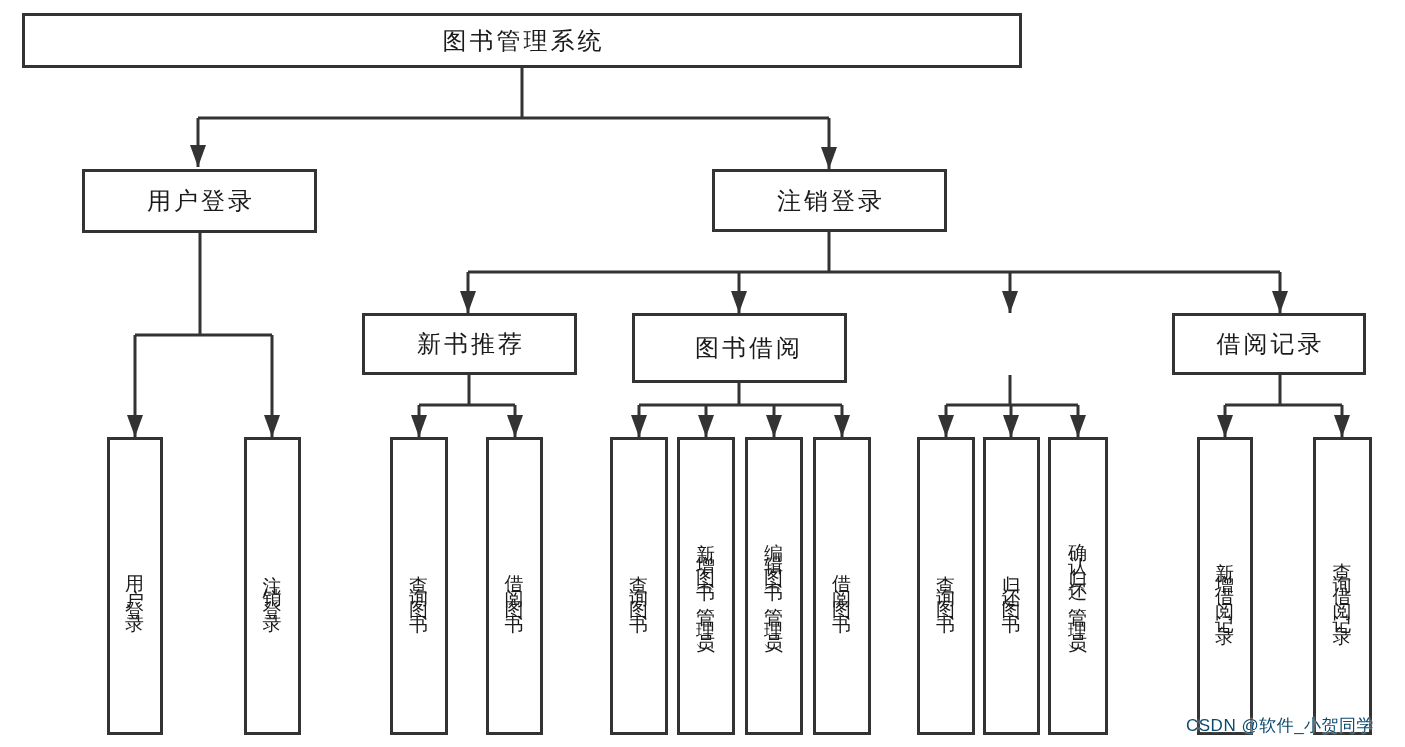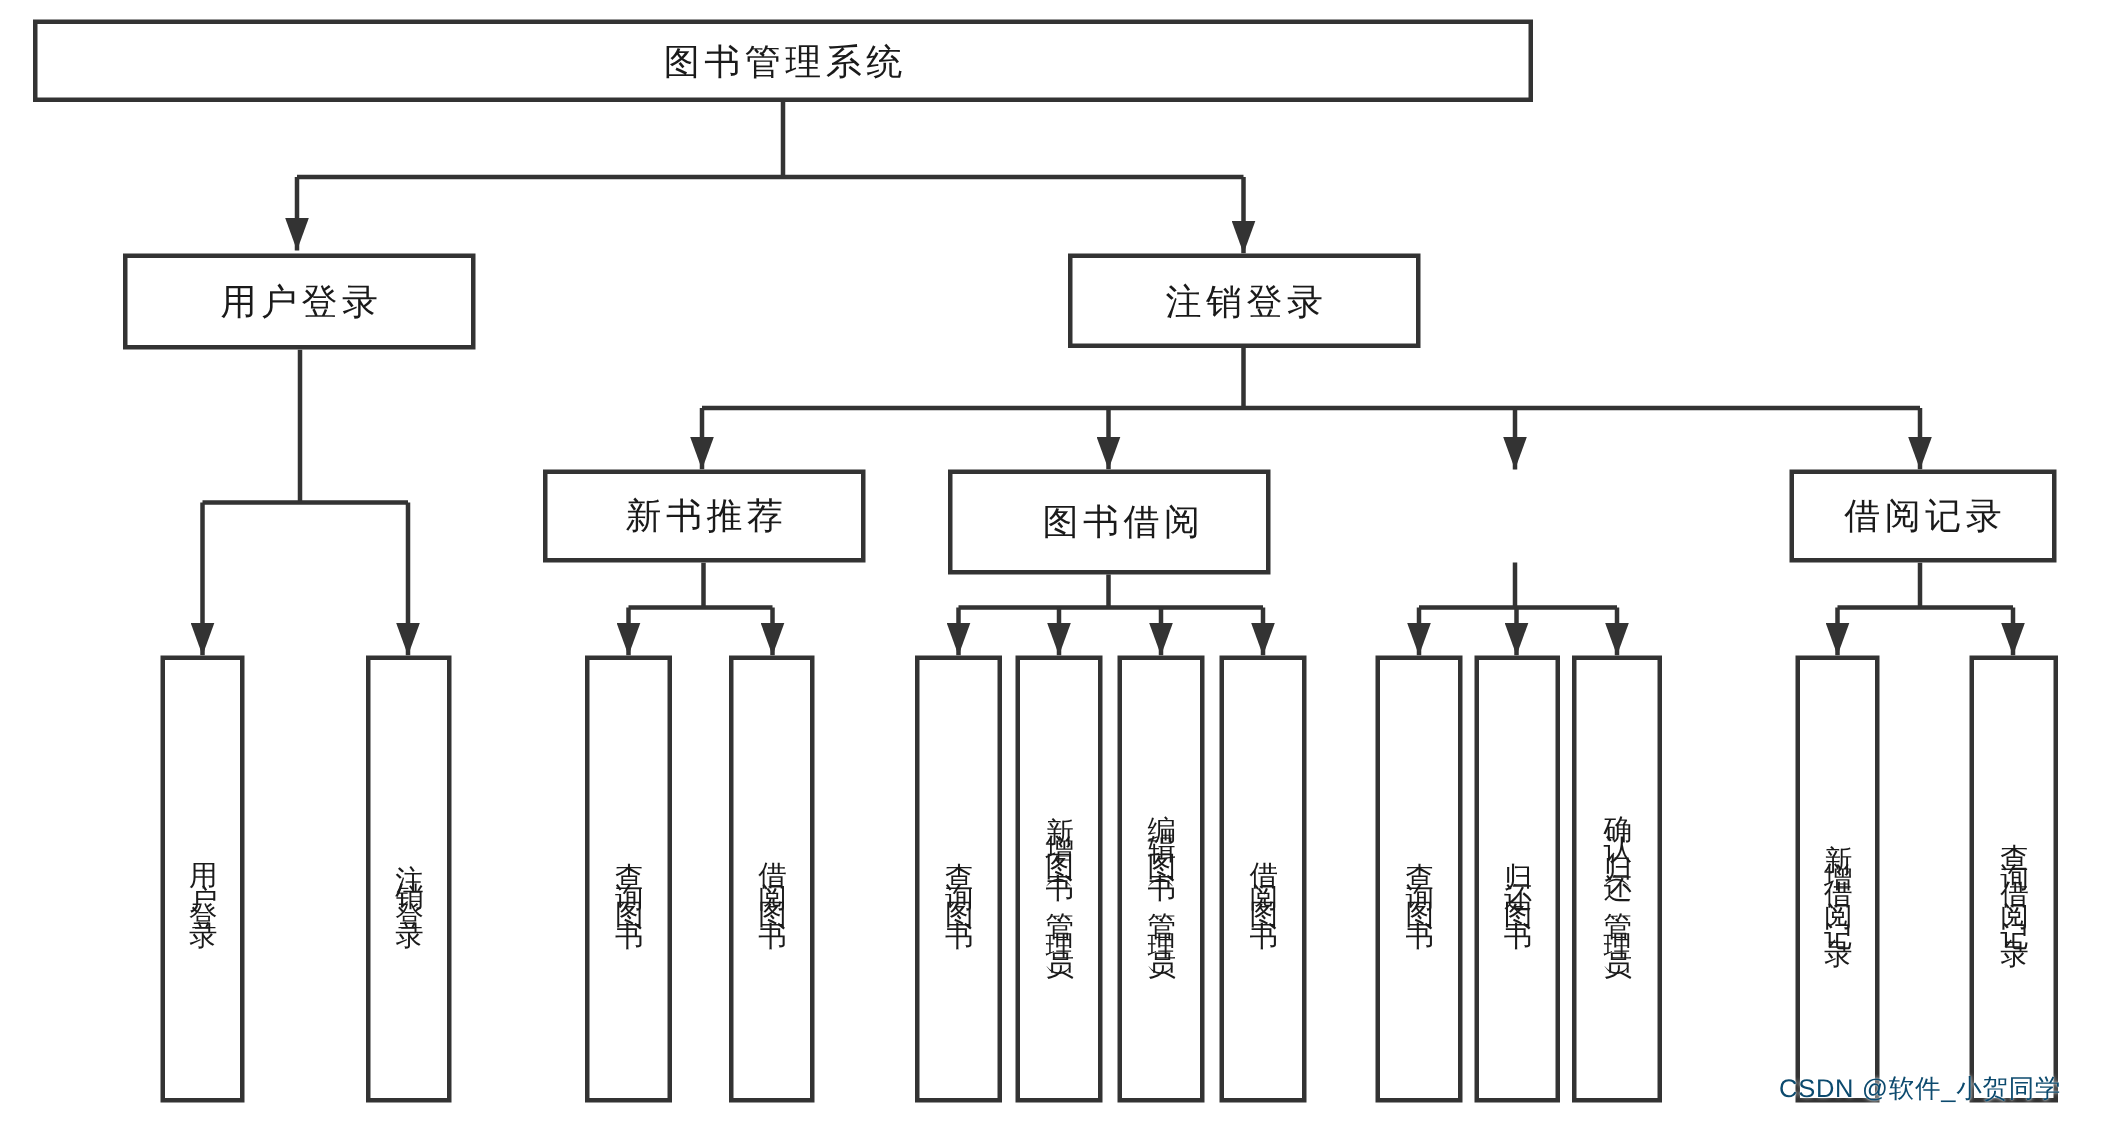--- a/index.html
+++ b/index.html
@@ -72,21 +72,21 @@
     <path class="drop" d="M1342 405 V437" marker-end="url(#arw)"></path>
   </svg>
 
   <div class="node hbox" style="left:22px;top:13px;width:1000px;height:55px;">图书管理系统</div>
 
   <div class="node hbox" style="left:82px;top:169px;width:235px;height:64px;">用户登录</div>
   <div class="node hbox" style="left:712px;top:169px;width:235px;height:63px;">注销登录</div>
 
   <div class="node hbox" style="left:362px;top:313px;width:215px;height:62px;">新书推荐</div>
   <div class="node hbox" style="left:632px;top:313px;width:215px;height:70px;padding-left:16px;">图书借阅</div>
-  <div class="node hbox" style="left:1172px;top:313px;width:178px;height:62px;margin-left:21px;">借阅记录</div>
+  <div class="node hbox" style="left:1172px;top:313px;width:194px;height:62px;">借阅记录</div>
 
   <div class="node vbox" style="left:107px;top:437px;width:56px;height:298px;">用户登录</div>
   <div class="node vbox" style="left:244px;top:437px;width:57px;height:298px;">注销登录</div>
 
   <div class="node vbox" style="left:390px;top:437px;width:58px;height:298px;">查询图书</div>
   <div class="node vbox" style="left:486px;top:437px;width:57px;height:298px;">借阅图书</div>
 
   <div class="node vbox" style="left:610px;top:437px;width:58px;height:298px;">查询图书</div>
   <div class="node vbox" style="left:677px;top:437px;width:58px;height:298px;">新增图书（管理员）</div>
   <div class="node vbox" style="left:745px;top:437px;width:58px;height:298px;">编辑图书（管理员）</div>

